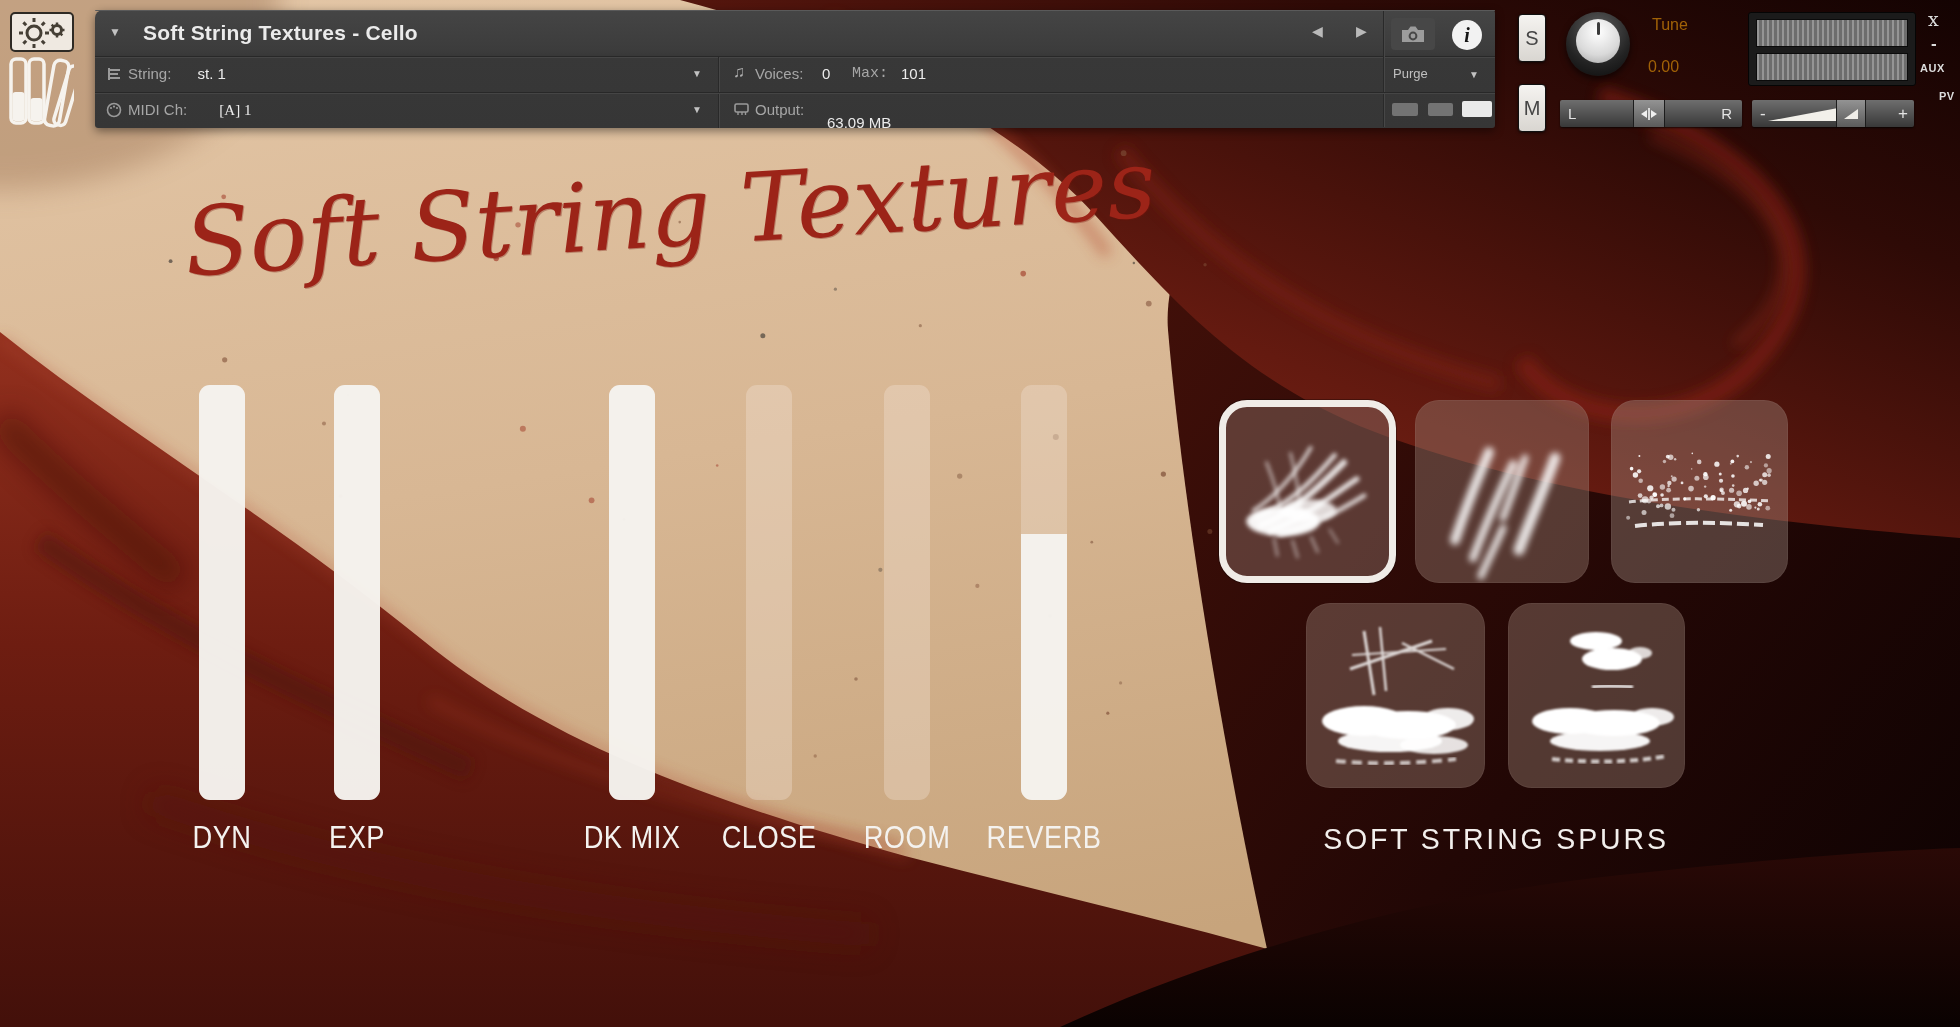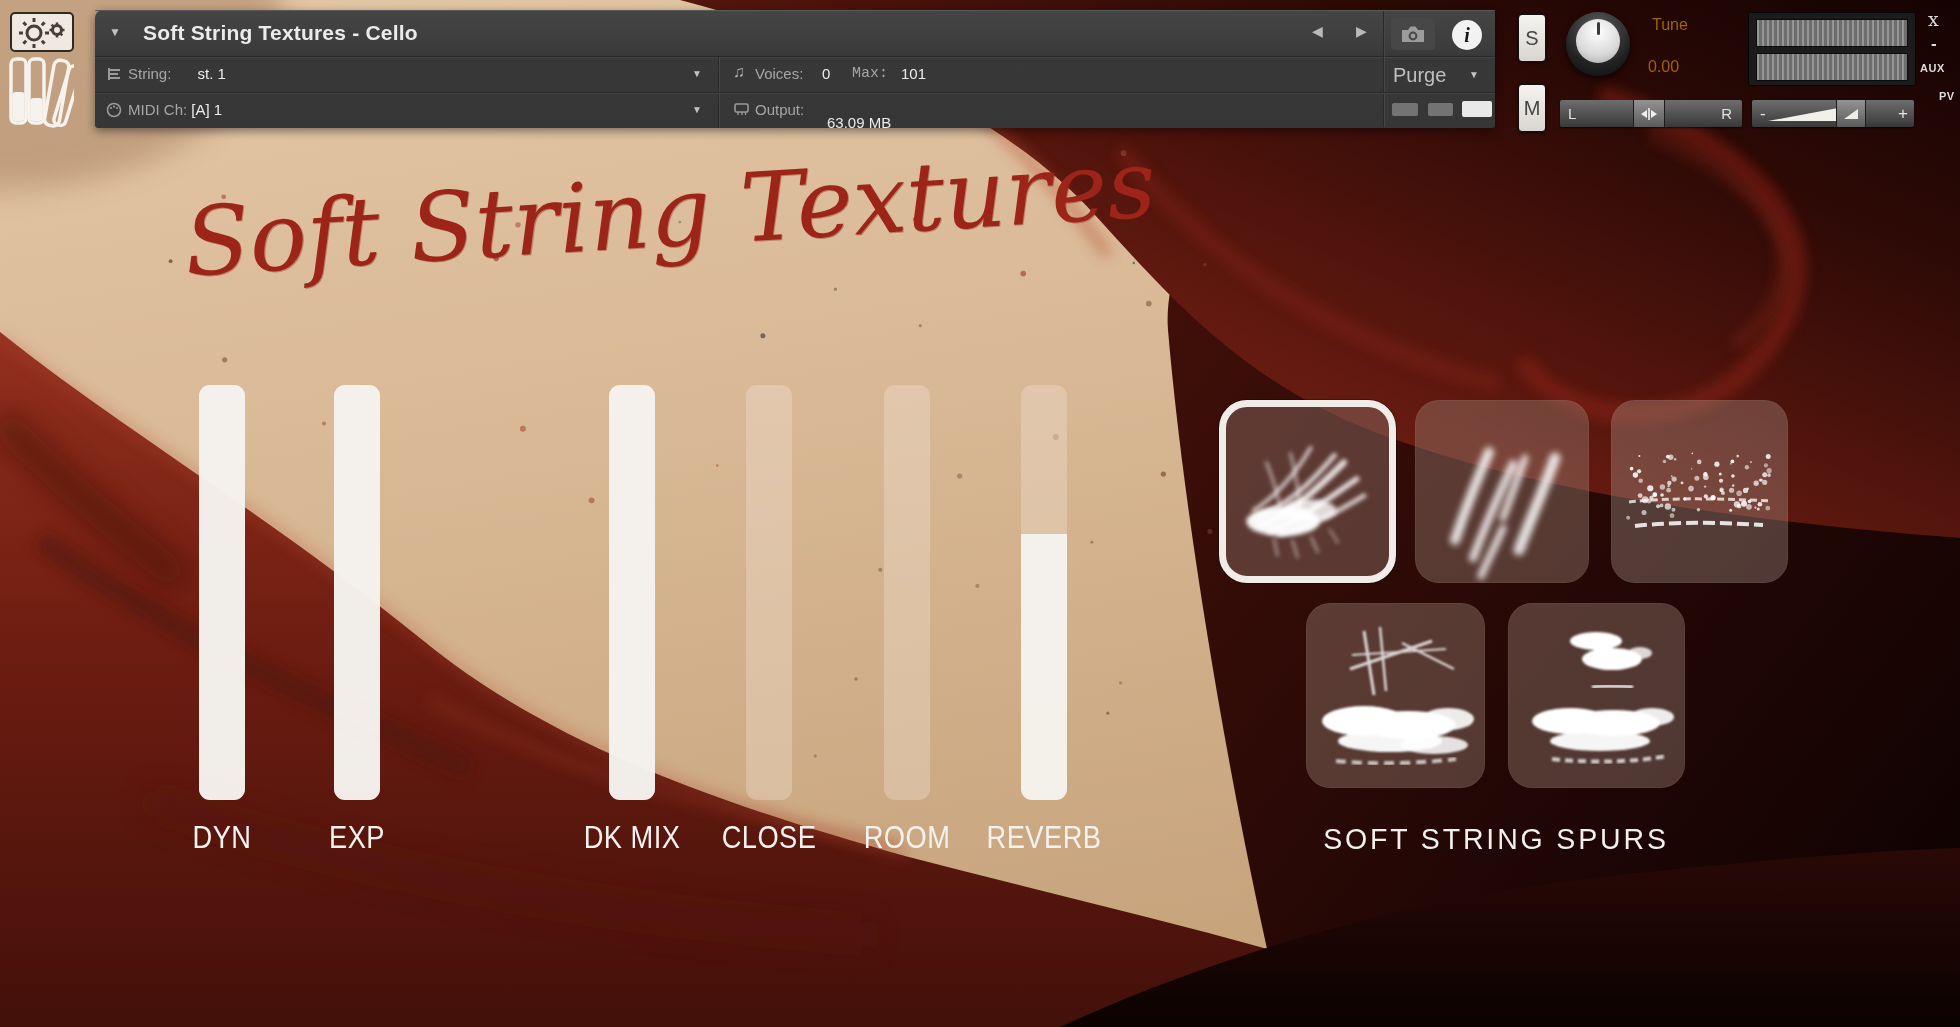--- a/index.html
+++ b/index.html
@@ -250,21 +250,21 @@
     <div class="hsep" style="top:82px;"></div>
 
     <svg class="abs" style="left:11px;top:92px;" width="16" height="16" viewBox="0 0 16 16">
       <circle cx="8" cy="8" r="6.5" stroke="#9a9a9a" stroke-width="1.6" fill="none"></circle>
       <circle cx="5" cy="6" r="1.1" fill="#9a9a9a"></circle>
         <circle cx="8" cy="4.6" r="1.1" fill="#9a9a9a"></circle>
         <circle cx="11" cy="6" r="1.1" fill="#9a9a9a"></circle>
     </svg>
     <div class="abs" style="left:33px;top:91px;width:580px;">
       <span class="hlabel">MIDI Ch:</span>
-      <span class="hvalue" style="">[A] 1</span>
+      <span class="hvalue" style="margin-left:28px;font-family:Liberation Serif, serif;">[A] 1</span>
       <span class="abs chev" style="left:564px;top:3px;font-size:10px;">▼</span>
     </div>
     <svg class="abs" style="left:639px;top:93px;" width="15" height="13" viewBox="0 0 15 13">
       <rect x="1" y="1" width="13" height="8" rx="1.5" stroke="#9a9a9a" stroke-width="1.6" fill="none"></rect>
       <line x1="4" y1="9" x2="4" y2="12" stroke="#9a9a9a" stroke-width="1.4"></line>
         <line x1="8" y1="9" x2="8" y2="12" stroke="#9a9a9a" stroke-width="1.4"></line>
         <line x1="11.5" y1="9" x2="11.5" y2="12" stroke="#9a9a9a" stroke-width="1.4"></line>
     </svg>
     <span class="abs hlabel" style="left:660px;top:91px;">Output:</span>
     <span class="abs hvalue" style="left:732px;top:104px;">63.09 MB</span>
@@ -273,21 +273,21 @@
       <svg width="26" height="19" viewBox="0 0 26 19">
         <path d="M2 5 h6 l2.5-3.5 h5 L18 5 h6 v12 H2 Z" fill="#9c9c9c"></path>
         <circle cx="13" cy="11" r="4.4" fill="#474747"></circle>
           <circle cx="13" cy="11" r="2.4" fill="#9c9c9c"></circle>
       </svg>
     </div>
     <div class="abs" id="info-btn" style="left:1357px;top:10px;width:30px;height:30px;">
       <span>i</span>
     </div>
     <div class="abs" style="left:1298px;top:54px;">
-      <span class="hlabel" style="font-size:20px;color:#c0c0c0;">Purge</span>
+      <span class="hlabel" style="font-size:13px;color:#c0c0c0;">Purge</span>
       <span class="abs chev" style="left:76px;top:5px;font-size:10px;">▼</span>
     </div>
     <div class="purge-sq" style="left:1297px;top:93px;width:26px;height:13px;background:#737373;"></div>
     <div class="purge-sq" style="left:1333px;top:93px;width:25px;height:13px;background:#737373;"></div>
     <div class="purge-sq" style="left:1367px;top:91px;width:30px;height:16px;background:#e9e9e9;"></div>
   </div>
 
   <div class="abs sm-btn" style="left:1518px;top:14px;">
     <span>S</span>
   </div>

